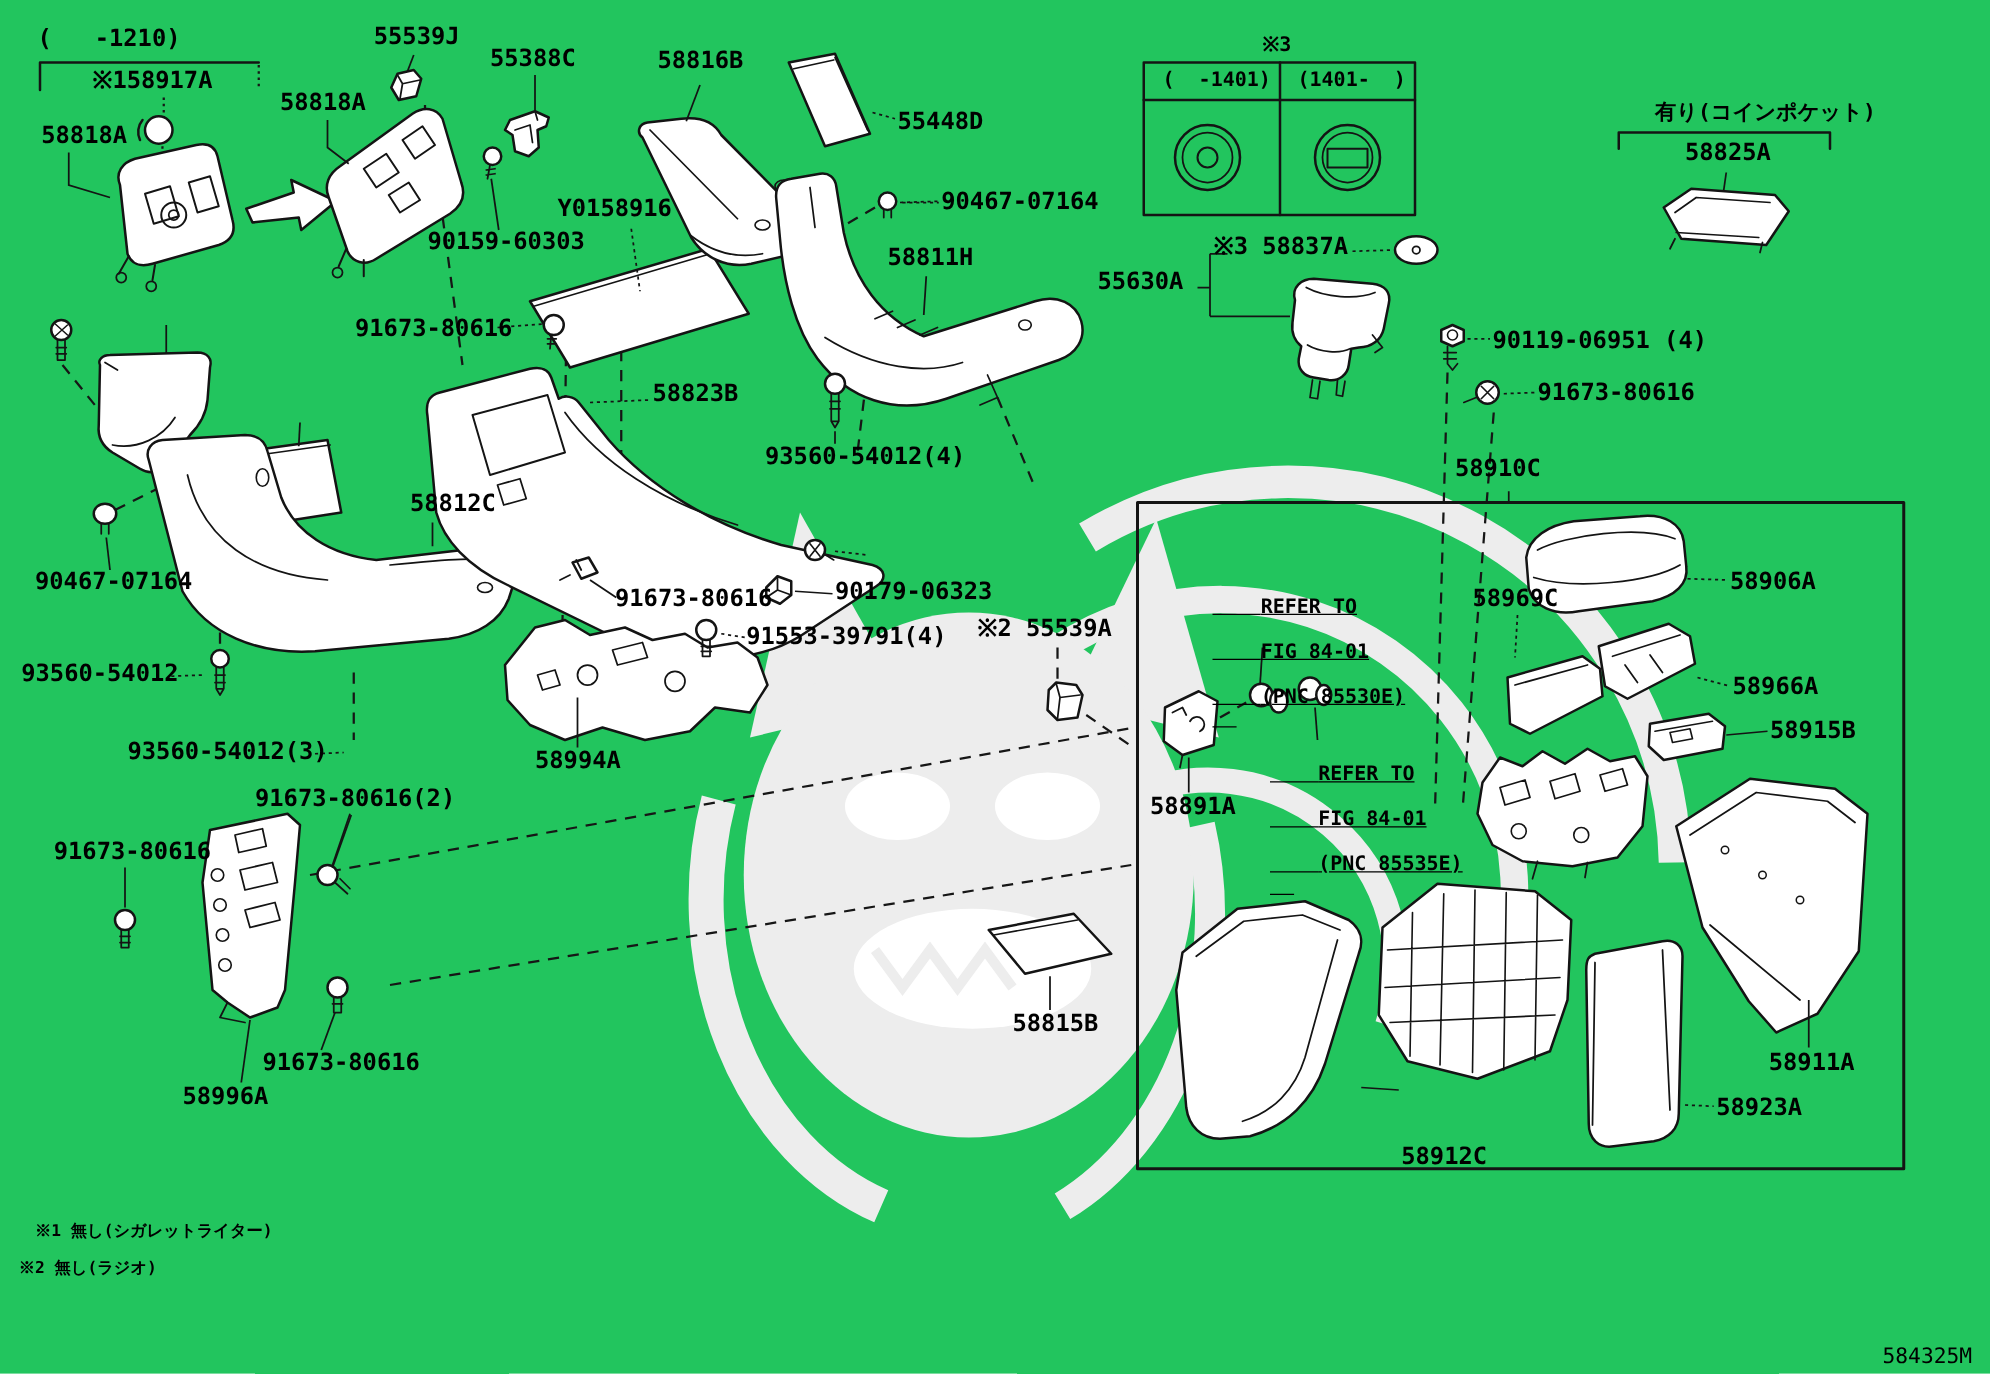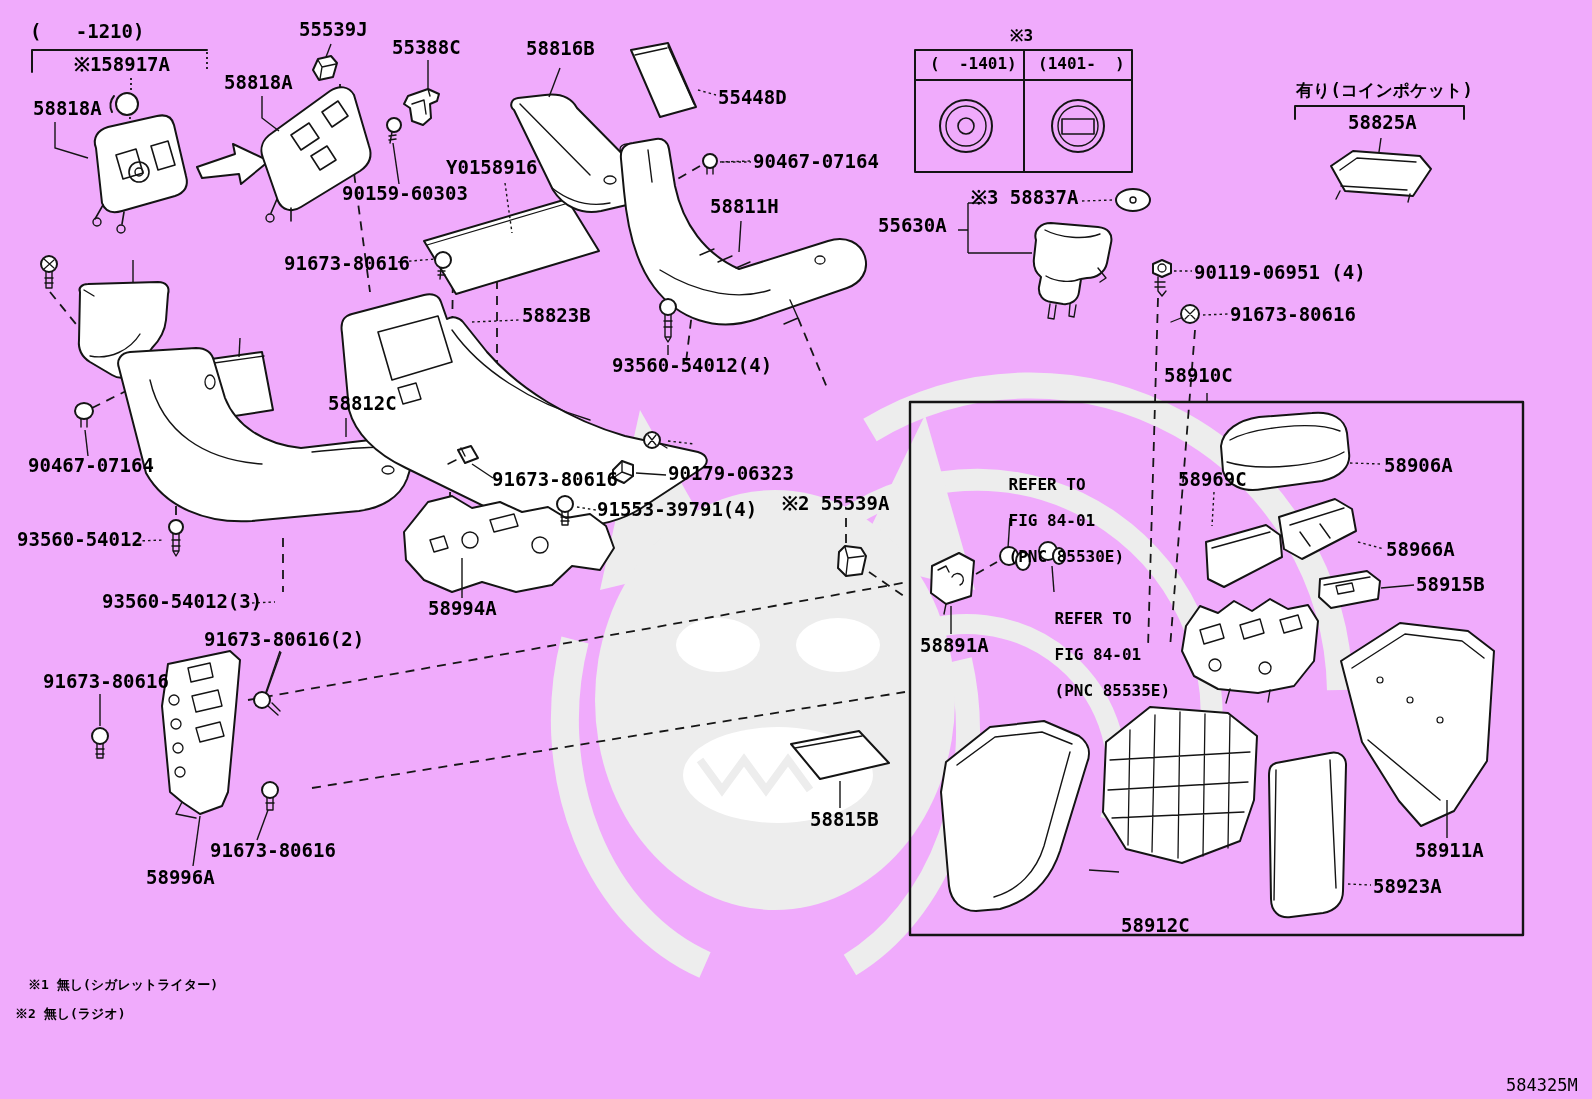--- a/index.html
+++ b/index.html
@@ -1,23 +1,23 @@
 <!DOCTYPE html>
 <html><head>
 <meta charset="utf-8">
 <style>
   html,body{margin:0;padding:0;background:#fff;}
-  .stage{position:relative;width:1592px;height:1099px;background:#f0abfc;overflow:hidden;
+  .stage{position:relative;width:1592px;height:1099px;background:#22c55e;overflow:hidden;
          font-family:"DejaVu Sans Mono","Liberation Mono",monospace;color:#000;}
   svg.linework{position:absolute;left:0;top:0;}
   .lbl{position:absolute;font-weight:bold;font-size:19px;line-height:1.05;white-space:pre;
        letter-spacing:0px;color:#000;}
   .sm{font-size:16px;}
-  .jp{font-size:17px;}
-  .refer{position:absolute;font-weight:bold;font-size:16px;line-height:18px;white-space:pre;}
+  .jp{font-size:17px;margin-left:28px;}
+  .refer{position:absolute;font-weight:bold;font-size:16px;line-height:18px;white-space:pre;text-decoration:underline;}
   .note{position:absolute;font-weight:bold;font-size:13px;white-space:pre;}
   .doc{position:absolute;font-weight:normal;font-size:17px;}
 </style>
 </head>
 <body>
 
 <div class="stage">
 
 <svg class="linework" width="1592" height="1099" viewBox="0 0 1592 1099">
 

